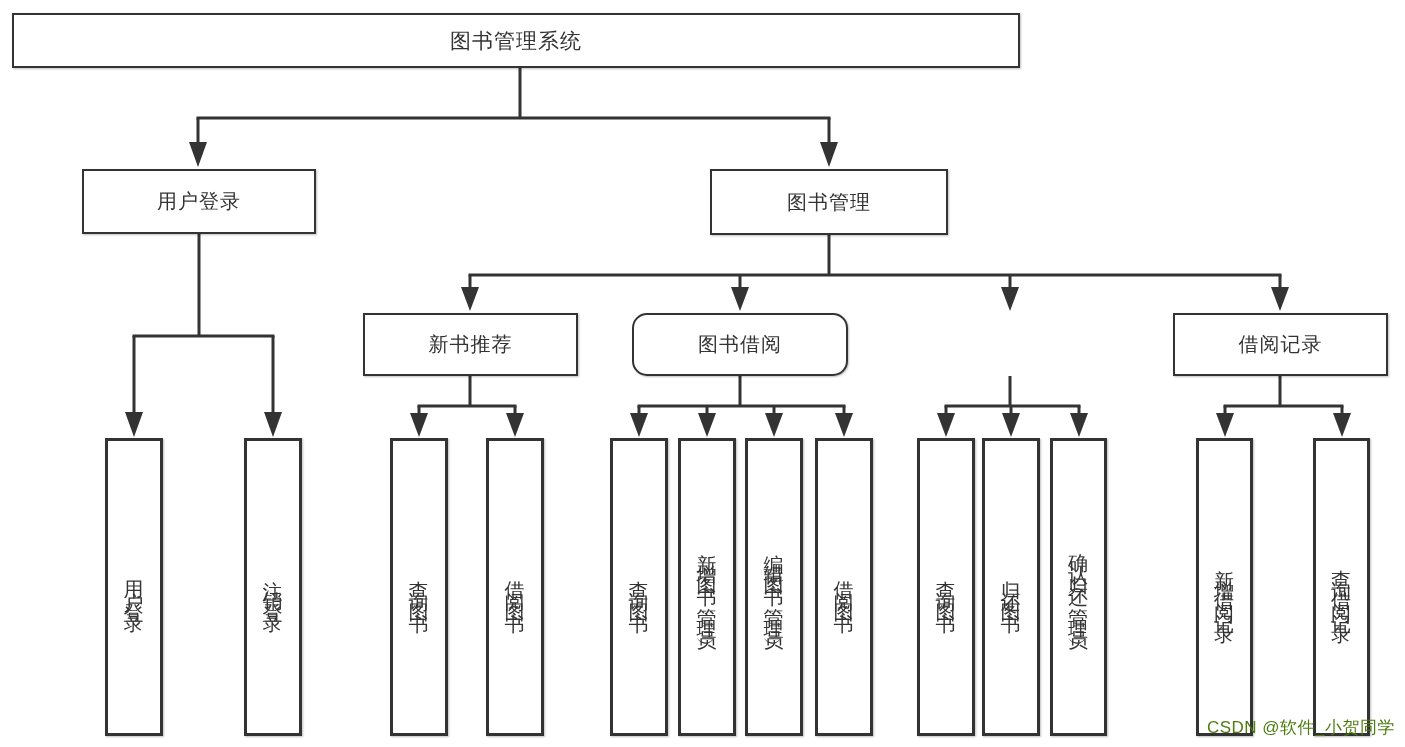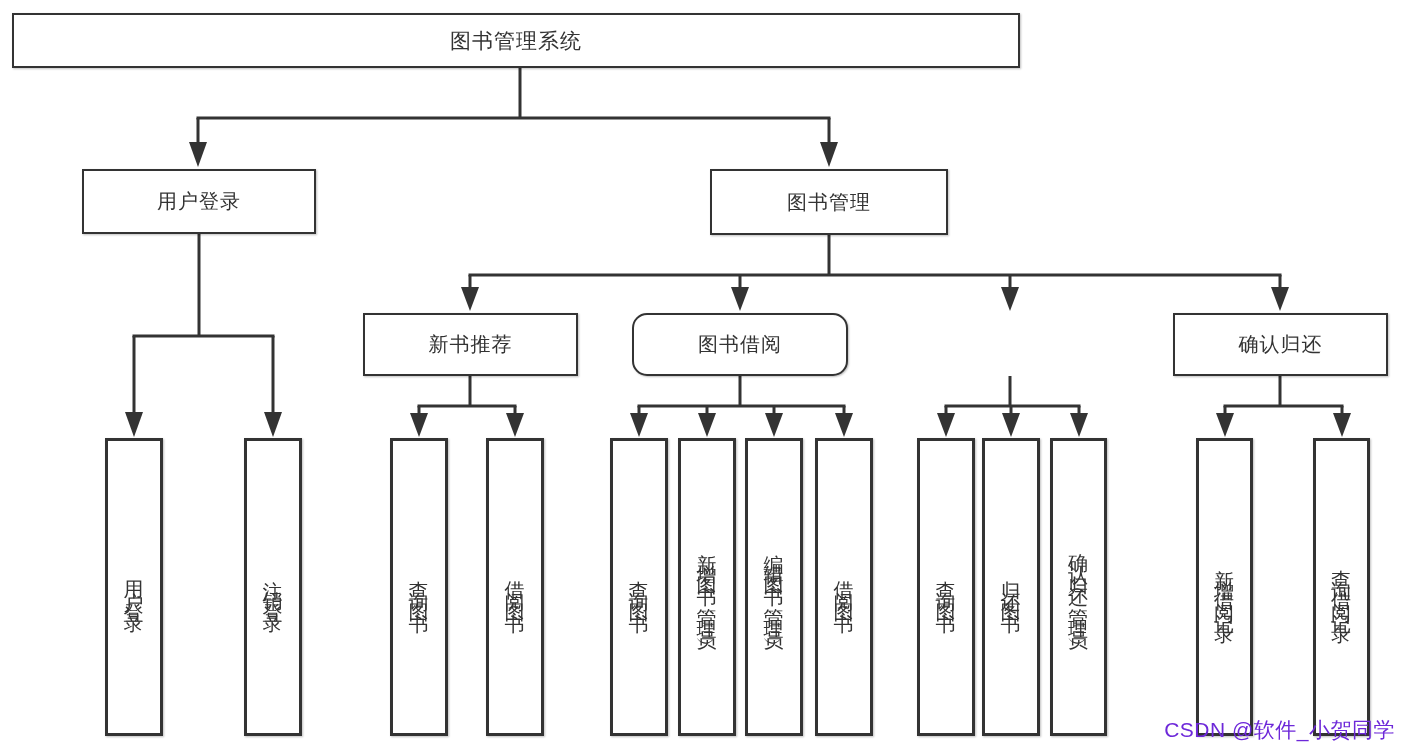--- a/index.html
+++ b/index.html
@@ -47,22 +47,22 @@
     text-orientation: mixed;
     font-size: 20px;
     line-height: 1;
     letter-spacing: 11px;
     white-space: nowrap;
   }
   #watermark {
     position: absolute;
     right: 10px;
     top: 716px;
-    font-size: 21px;
-    color: #6d28d9;
+    font-size: 17px;
+    color: #4d7c0f;
     letter-spacing: 0.5px;
   }
 </style>
 </head>
 <body>
 
 <div id="canvas">
 
   <svg id="connector-layer" viewBox="0 0 1405 747" xmlns="http://www.w3.org/2000/svg">
     <g stroke="#333333" stroke-width="3" fill="none">
@@ -150,21 +150,21 @@
     <span>新书推荐</span>
   </div>
 
   <div class="node node-h" style="left:710px; top:169px; width:238px; height:66px;">
     <span>图书管理</span>
   </div>
   <div class="node node-h" style="left:632px; top:313px; width:216px; height:63px;border-radius:15px;">
     <span>图书借阅</span>
   </div>
   <div class="node node-h" style="left:1173px; top:313px; width:215px; height:63px;">
-    <span>确认归还</span>
+    <span>借阅记录</span>
   </div>
 
   <div class="vbox" style="left:105px;">
     <span class="vtext">用户登录</span>
   </div>
   <div class="vbox" style="left:244px;">
     <span class="vtext">注销登录</span>
   </div>
   <div class="vbox" style="left:390px;">
     <span class="vtext">查询图书</span>

